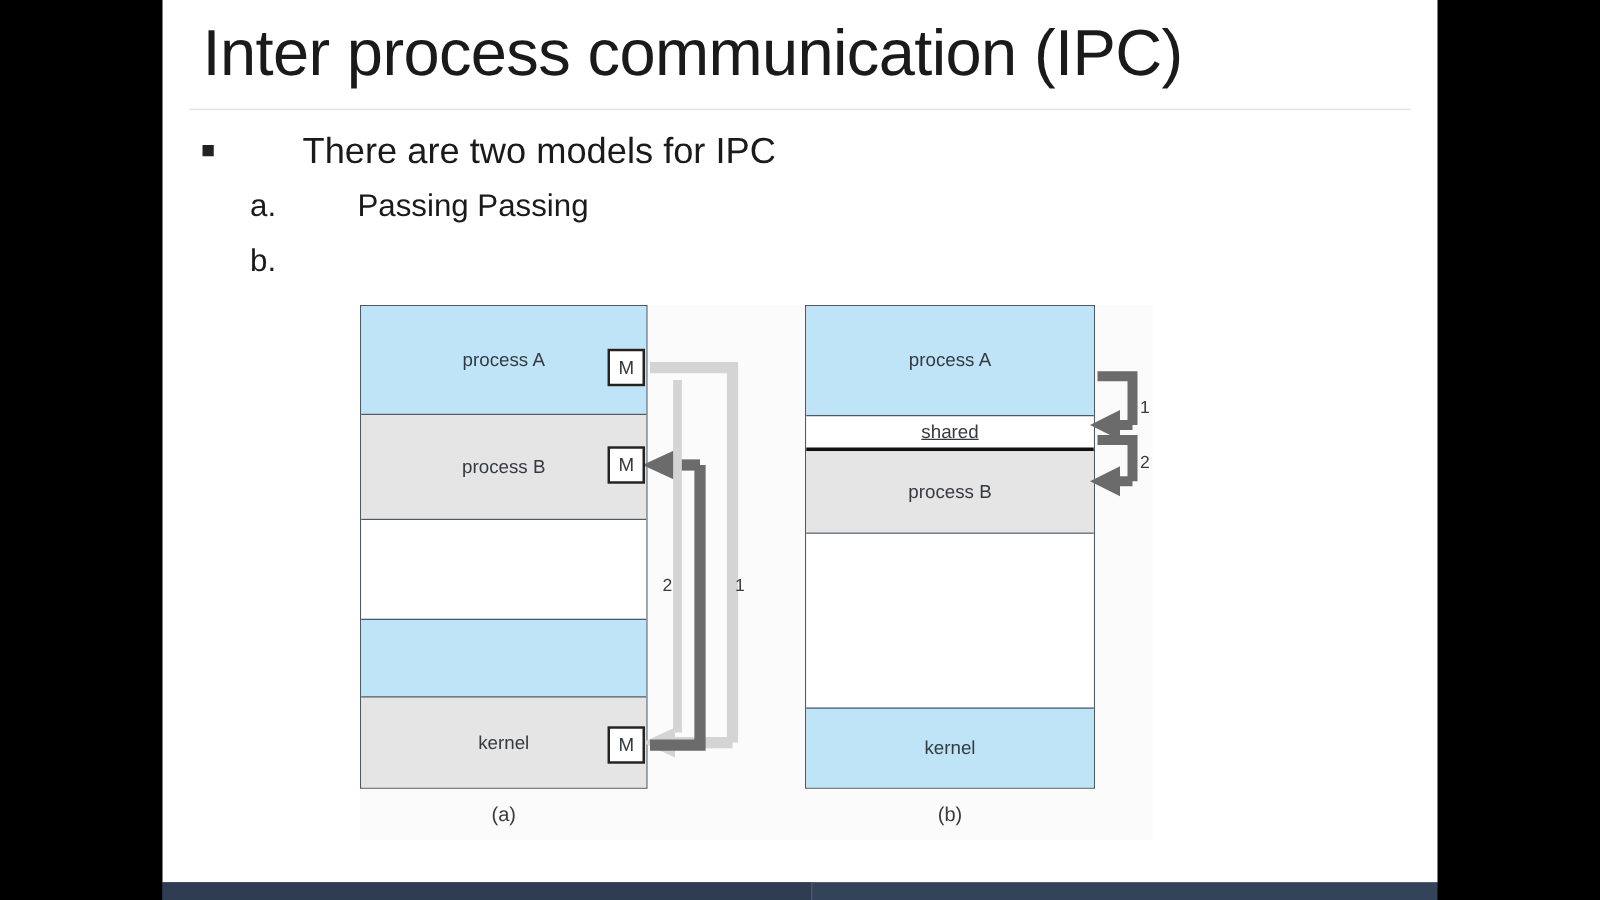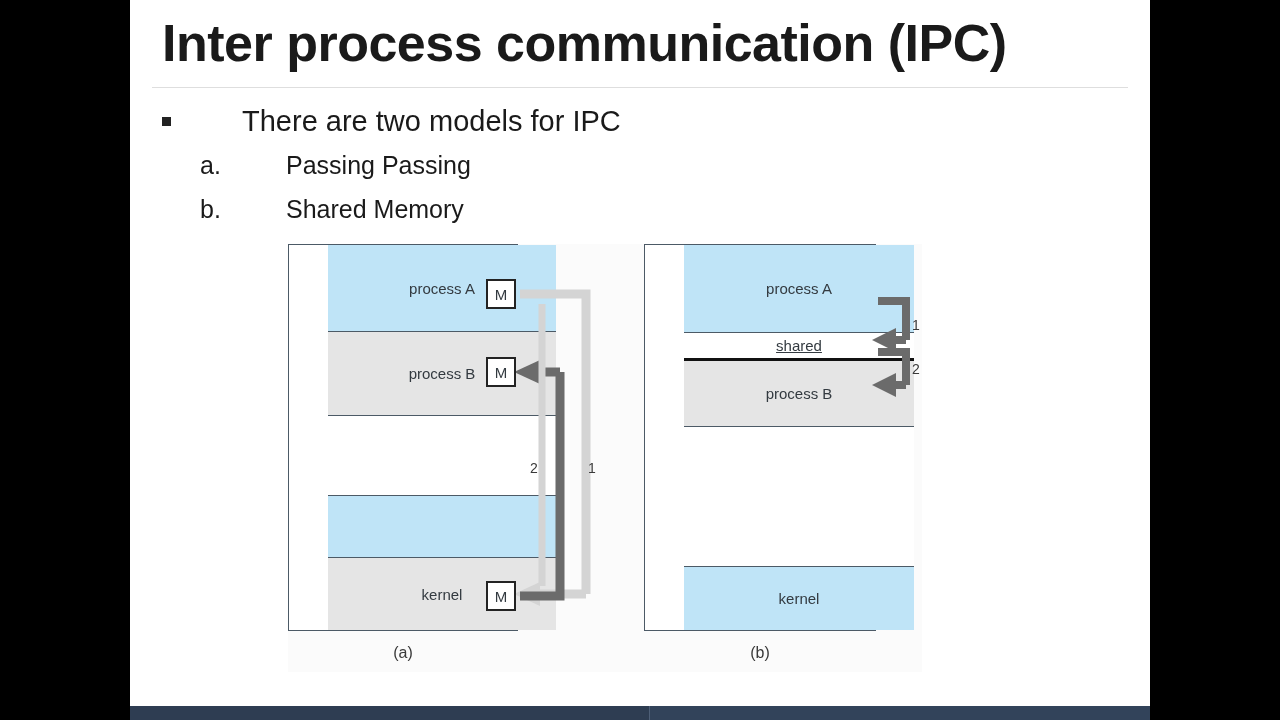--- a/index.html
+++ b/index.html
@@ -27,21 +27,21 @@
     background: #ffffff;
     overflow: hidden;
   }
   #slide-title {
     position: absolute;
     left: 32px;
     top: 12px;
     font-size: 52px;
     line-height: 62px;
     color: #1a1a1a;
-    font-weight: 700;
+    font-weight: 400;
     letter-spacing: -0.5px;
     white-space: nowrap;
   }
   #title-rule {
     position: absolute;
     left: 22px;
     top: 87px;
     width: 976px;
     height: 1px;
     background: #dedede;
@@ -114,21 +114,20 @@
   .band {
     position: absolute;
     left: 0;
     width: 100%;
     box-sizing: border-box;
     display: flex;
     align-items: center;
     justify-content: center;
     font-size: 15px;
     color: #333a40;
-    margin-left: 39px;
   }
   .band-blue  { background: #bfe4f7; }
   .band-gray  { background: #e5e5e5; }
   .band-white { background: #ffffff; }
   .band-top-line    { border-top: 1px solid #4c5a66; }
   .band-heavy-bottom { border-bottom: 3px solid #111111; }
 
   
   .m-box {
     position: absolute;
@@ -209,21 +208,20 @@
       <span id="bullet-1-text">There are two models for IPC</span>
     </div>
 
     <div class="bullet-row" id="sub-a">
       <span class="sub-marker">a.</span>
       <span class="sub-text">Passing Passing</span>
     </div>
 
     <div class="bullet-row" id="sub-b">
       <span class="sub-marker">b.</span>
-      <span class="sub-text">Shared Memory</span>
     </div>
 
     <div id="figure">
 
       <div class="diagram" id="diagram-a">
 
         <div class="mem-col" id="mem-a">
           <div class="band band-blue" style="top:0px;height:86px;">
             <span>process A</span>
           </div>

